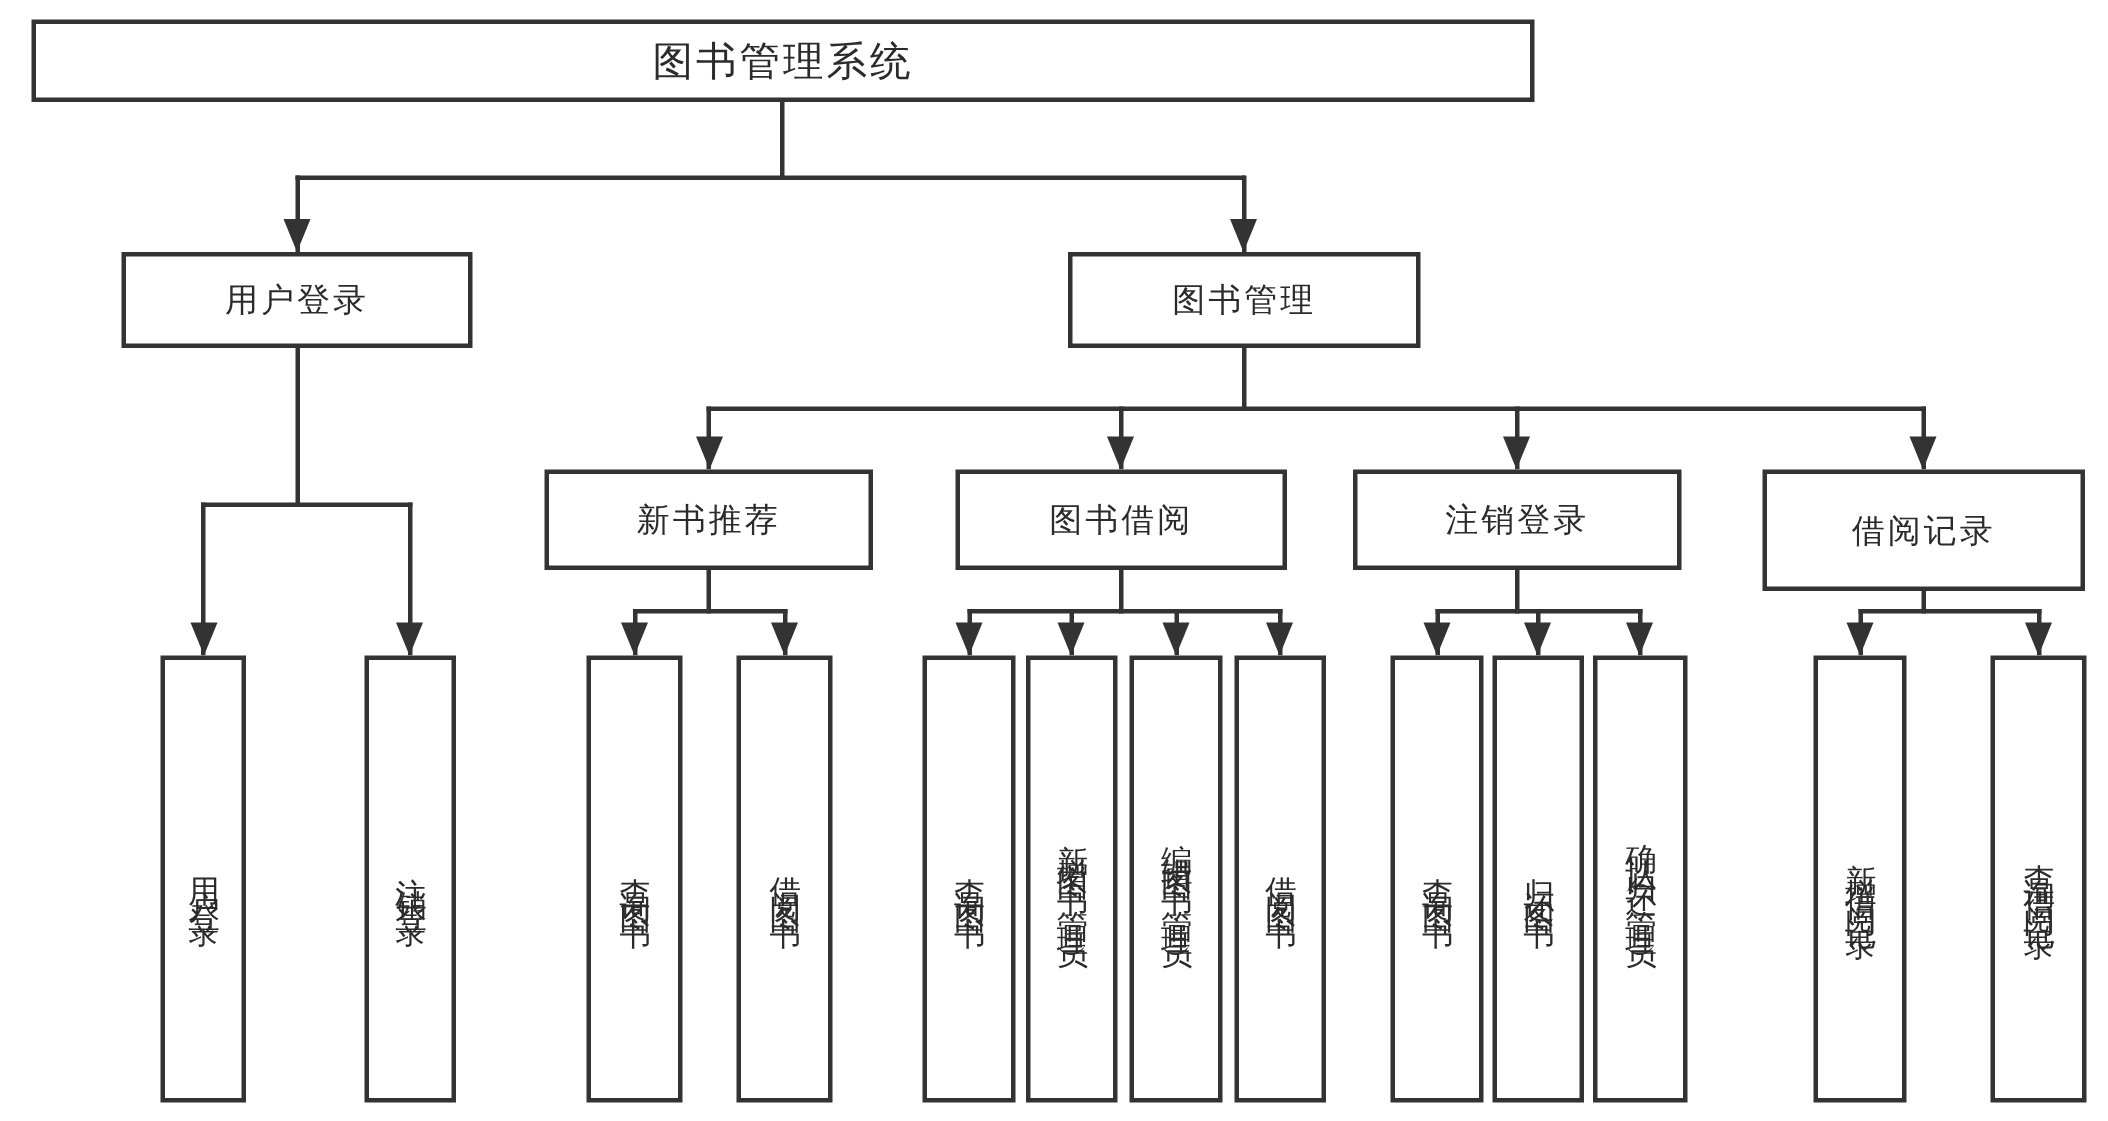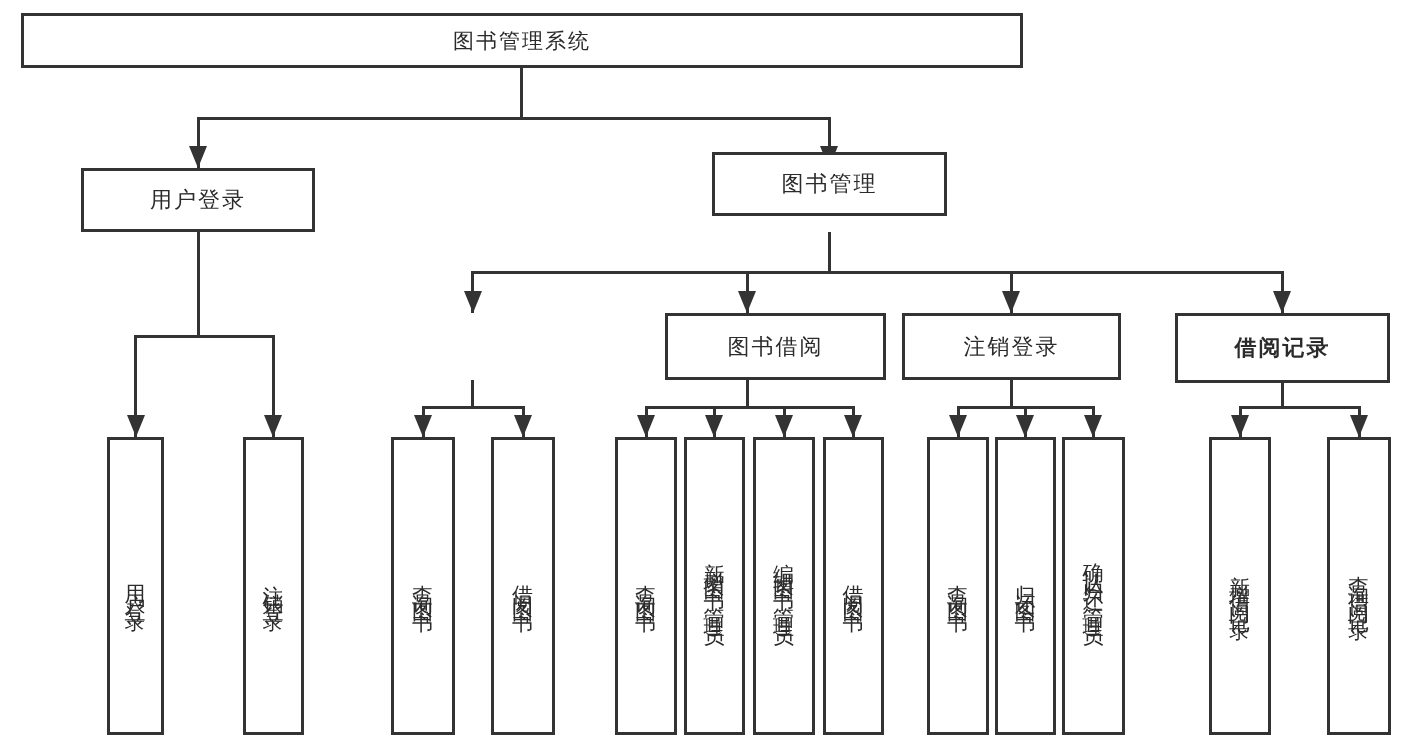--- a/index.html
+++ b/index.html
@@ -5,21 +5,21 @@
   html,body{margin:0;padding:0;background:#ffffff;}
   .canvas{
     position:relative;width:1405px;height:747px;background:#ffffff;
     font-family:"Liberation Sans",sans-serif;color:#2b2b2b;overflow:hidden;
   }
   .box{
     position:absolute;box-sizing:border-box;border:3px solid #333333;background:#ffffff;
     display:flex;align-items:center;justify-content:center;
   }
   .hlabel{font-size:22px;letter-spacing:2px;white-space:nowrap;}
-  .root-label{font-size:21px;}
+  .root-label{font-size:27px;}
   .leaf{
     writing-mode:vertical-rl;text-orientation:mixed;
   }
   .vlabel{font-size:21px;letter-spacing:9px;line-height:1;}
   .line{position:absolute;background:#333333;}
   .arr{
     position:absolute;width:0;height:0;
     border-left:9px solid transparent;border-right:9px solid transparent;
     border-top:22px solid #333333;
   }
@@ -92,31 +92,34 @@
   <div class="arr" style="left:1231px;top:415px;"></div>
   <div class="arr" style="left:1350px;top:415px;"></div>
 
   <div class="box" style="left:21px;top:13px;width:1002px;height:55px;">
     <span class="hlabel root-label">图书管理系统</span>
   </div>
 
   <div class="box" style="left:81px;top:168px;width:234px;height:64px;">
     <span class="hlabel">用户登录</span>
   </div>
-  <div class="box" style="left:712px;top:152px;width:235px;height:64px;">
+  <div class="box" style="left:712px;top:168px;width:235px;height:64px;">
     <span class="hlabel">图书管理</span>
   </div>
 
-  <div class="box" style="left:637px;top:313px;width:221px;height:67px;margin-left:28px;">
+  <div class="box" style="left:363px;top:313px;width:219px;height:67px;">
+    <span class="hlabel">新书推荐</span>
+  </div>
+  <div class="box" style="left:637px;top:313px;width:221px;height:67px;">
     <span class="hlabel">图书借阅</span>
   </div>
   <div class="box" style="left:902px;top:313px;width:219px;height:67px;">
     <span class="hlabel">注销登录</span>
   </div>
-  <div class="box" style="left:1175px;top:313px;width:215px;height:70px;font-weight:bold;">
+  <div class="box" style="left:1175px;top:313px;width:215px;height:81px;">
     <span class="hlabel">借阅记录</span>
   </div>
 
   <div class="box leaf" style="left:107px;top:437px;width:57px;height:298px;">
     <span class="vlabel">用户登录</span>
   </div>
   <div class="box leaf" style="left:243px;top:437px;width:61px;height:298px;">
     <span class="vlabel">注销登录</span>
   </div>
 

